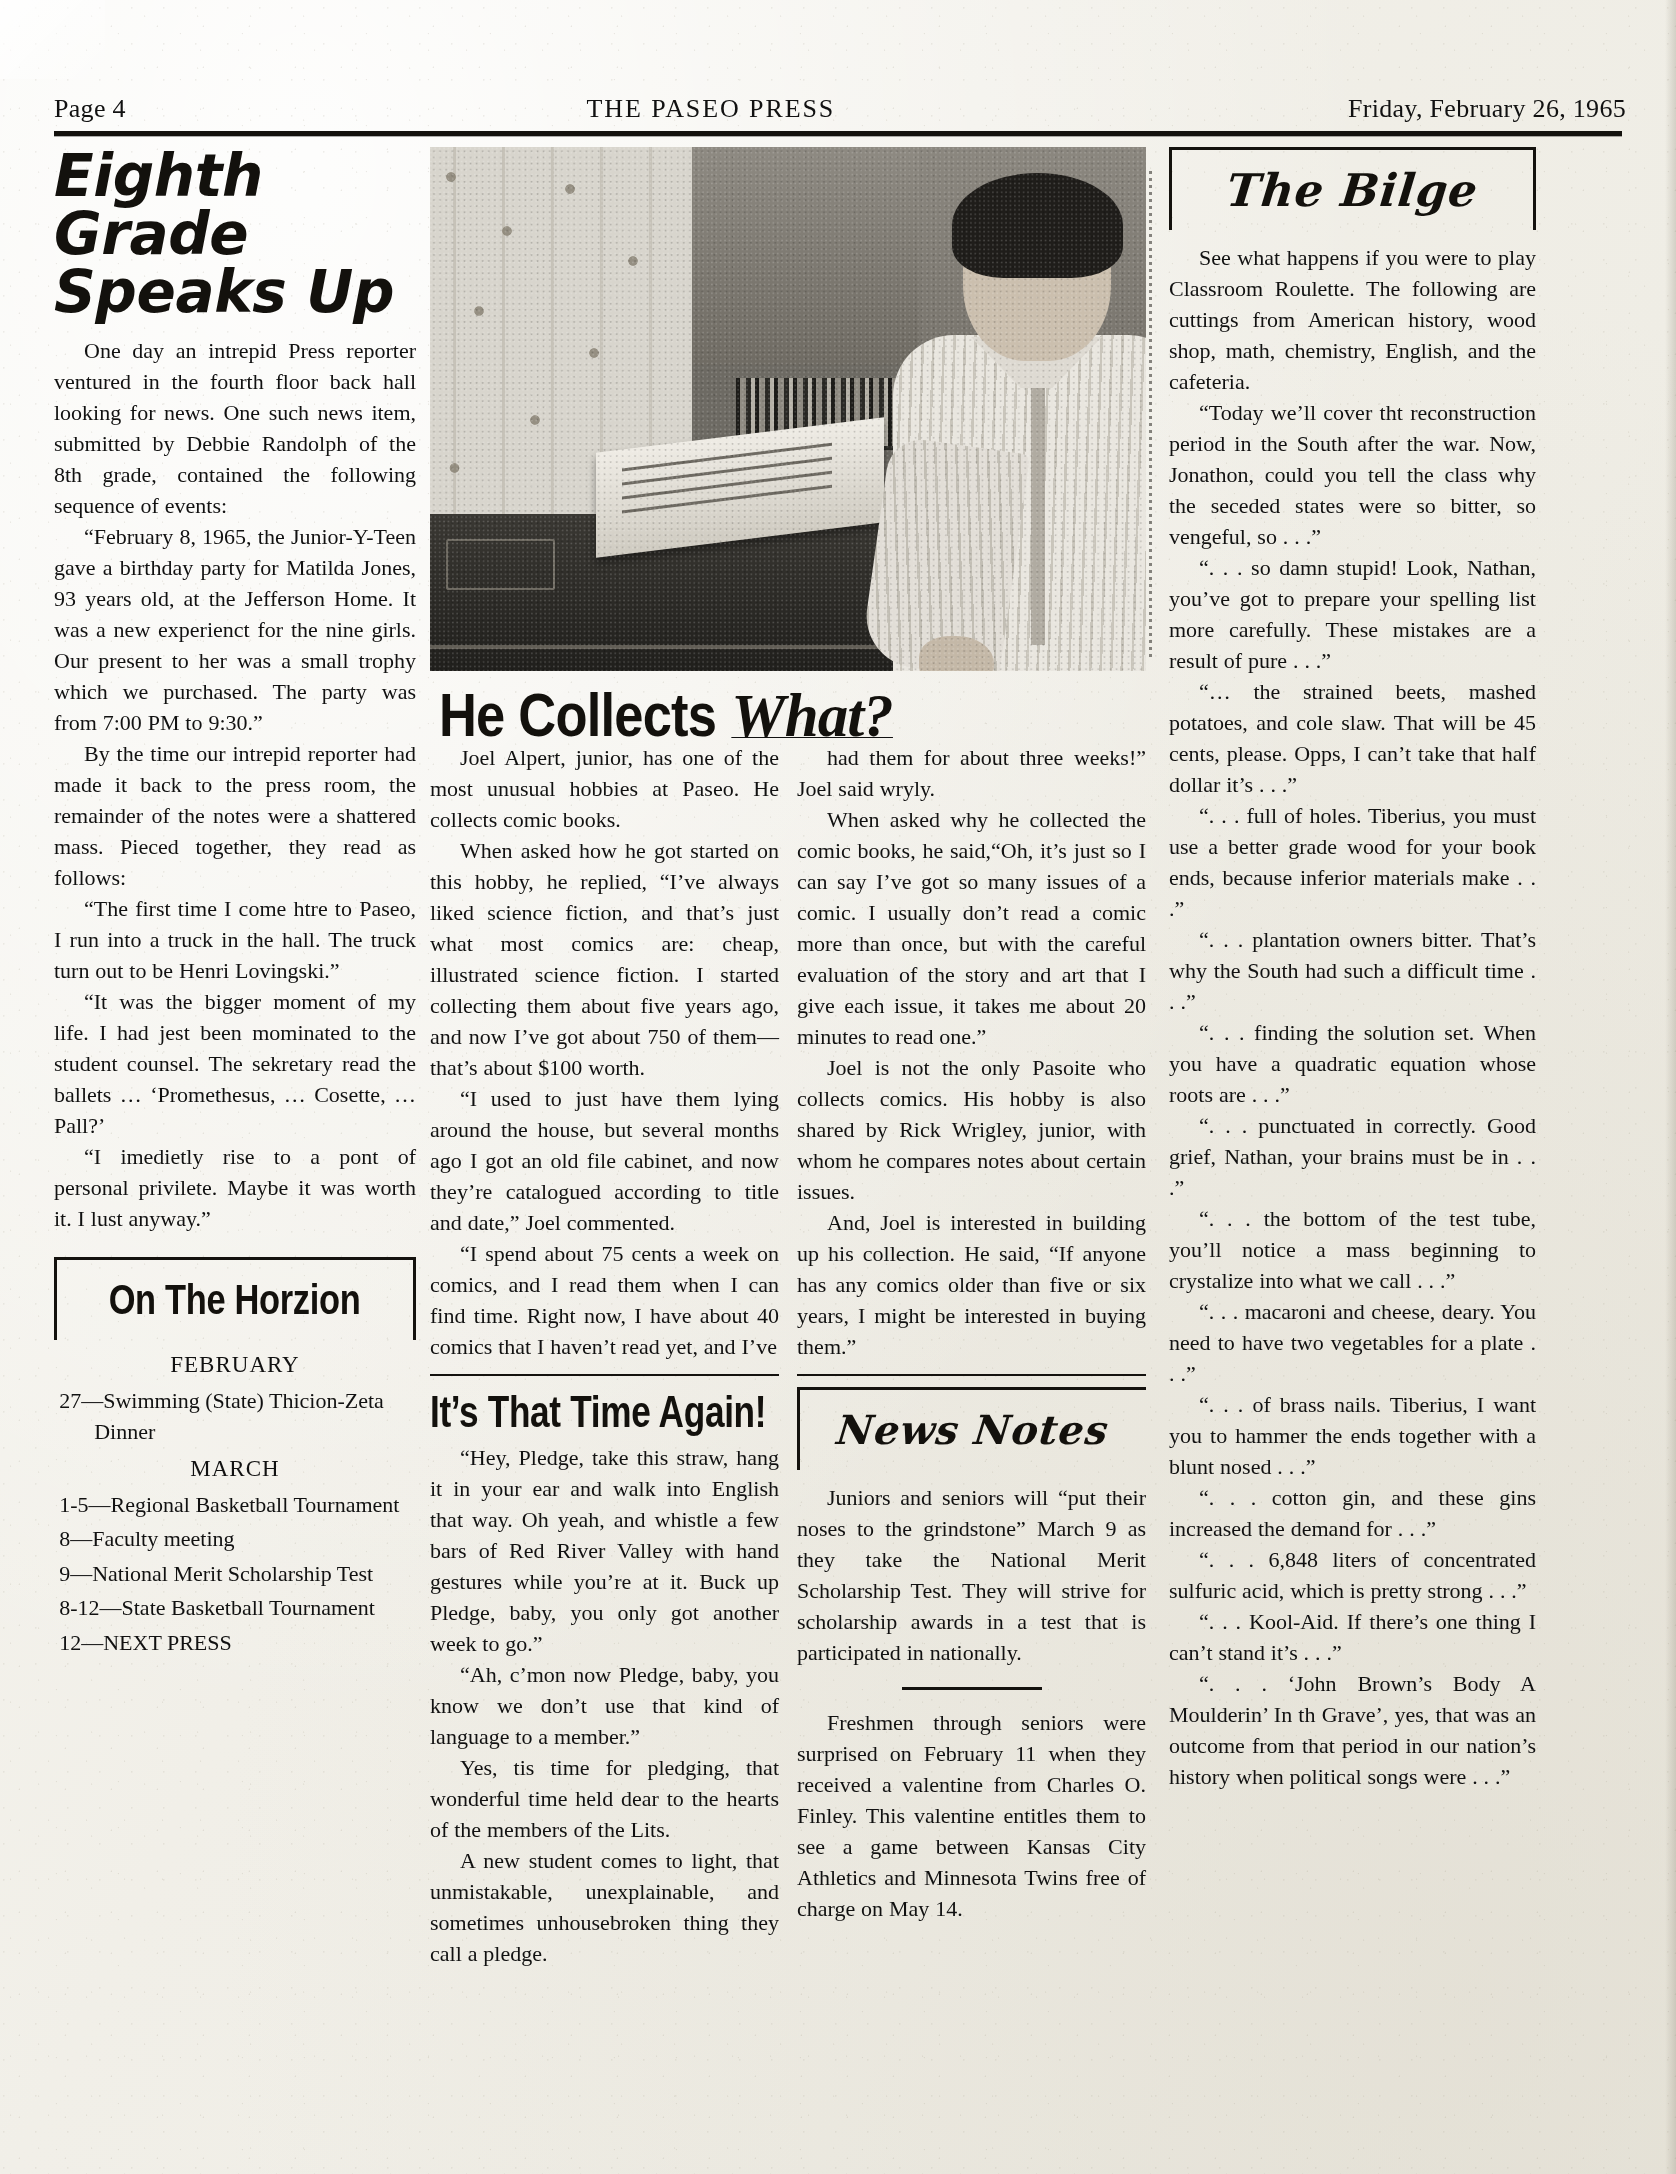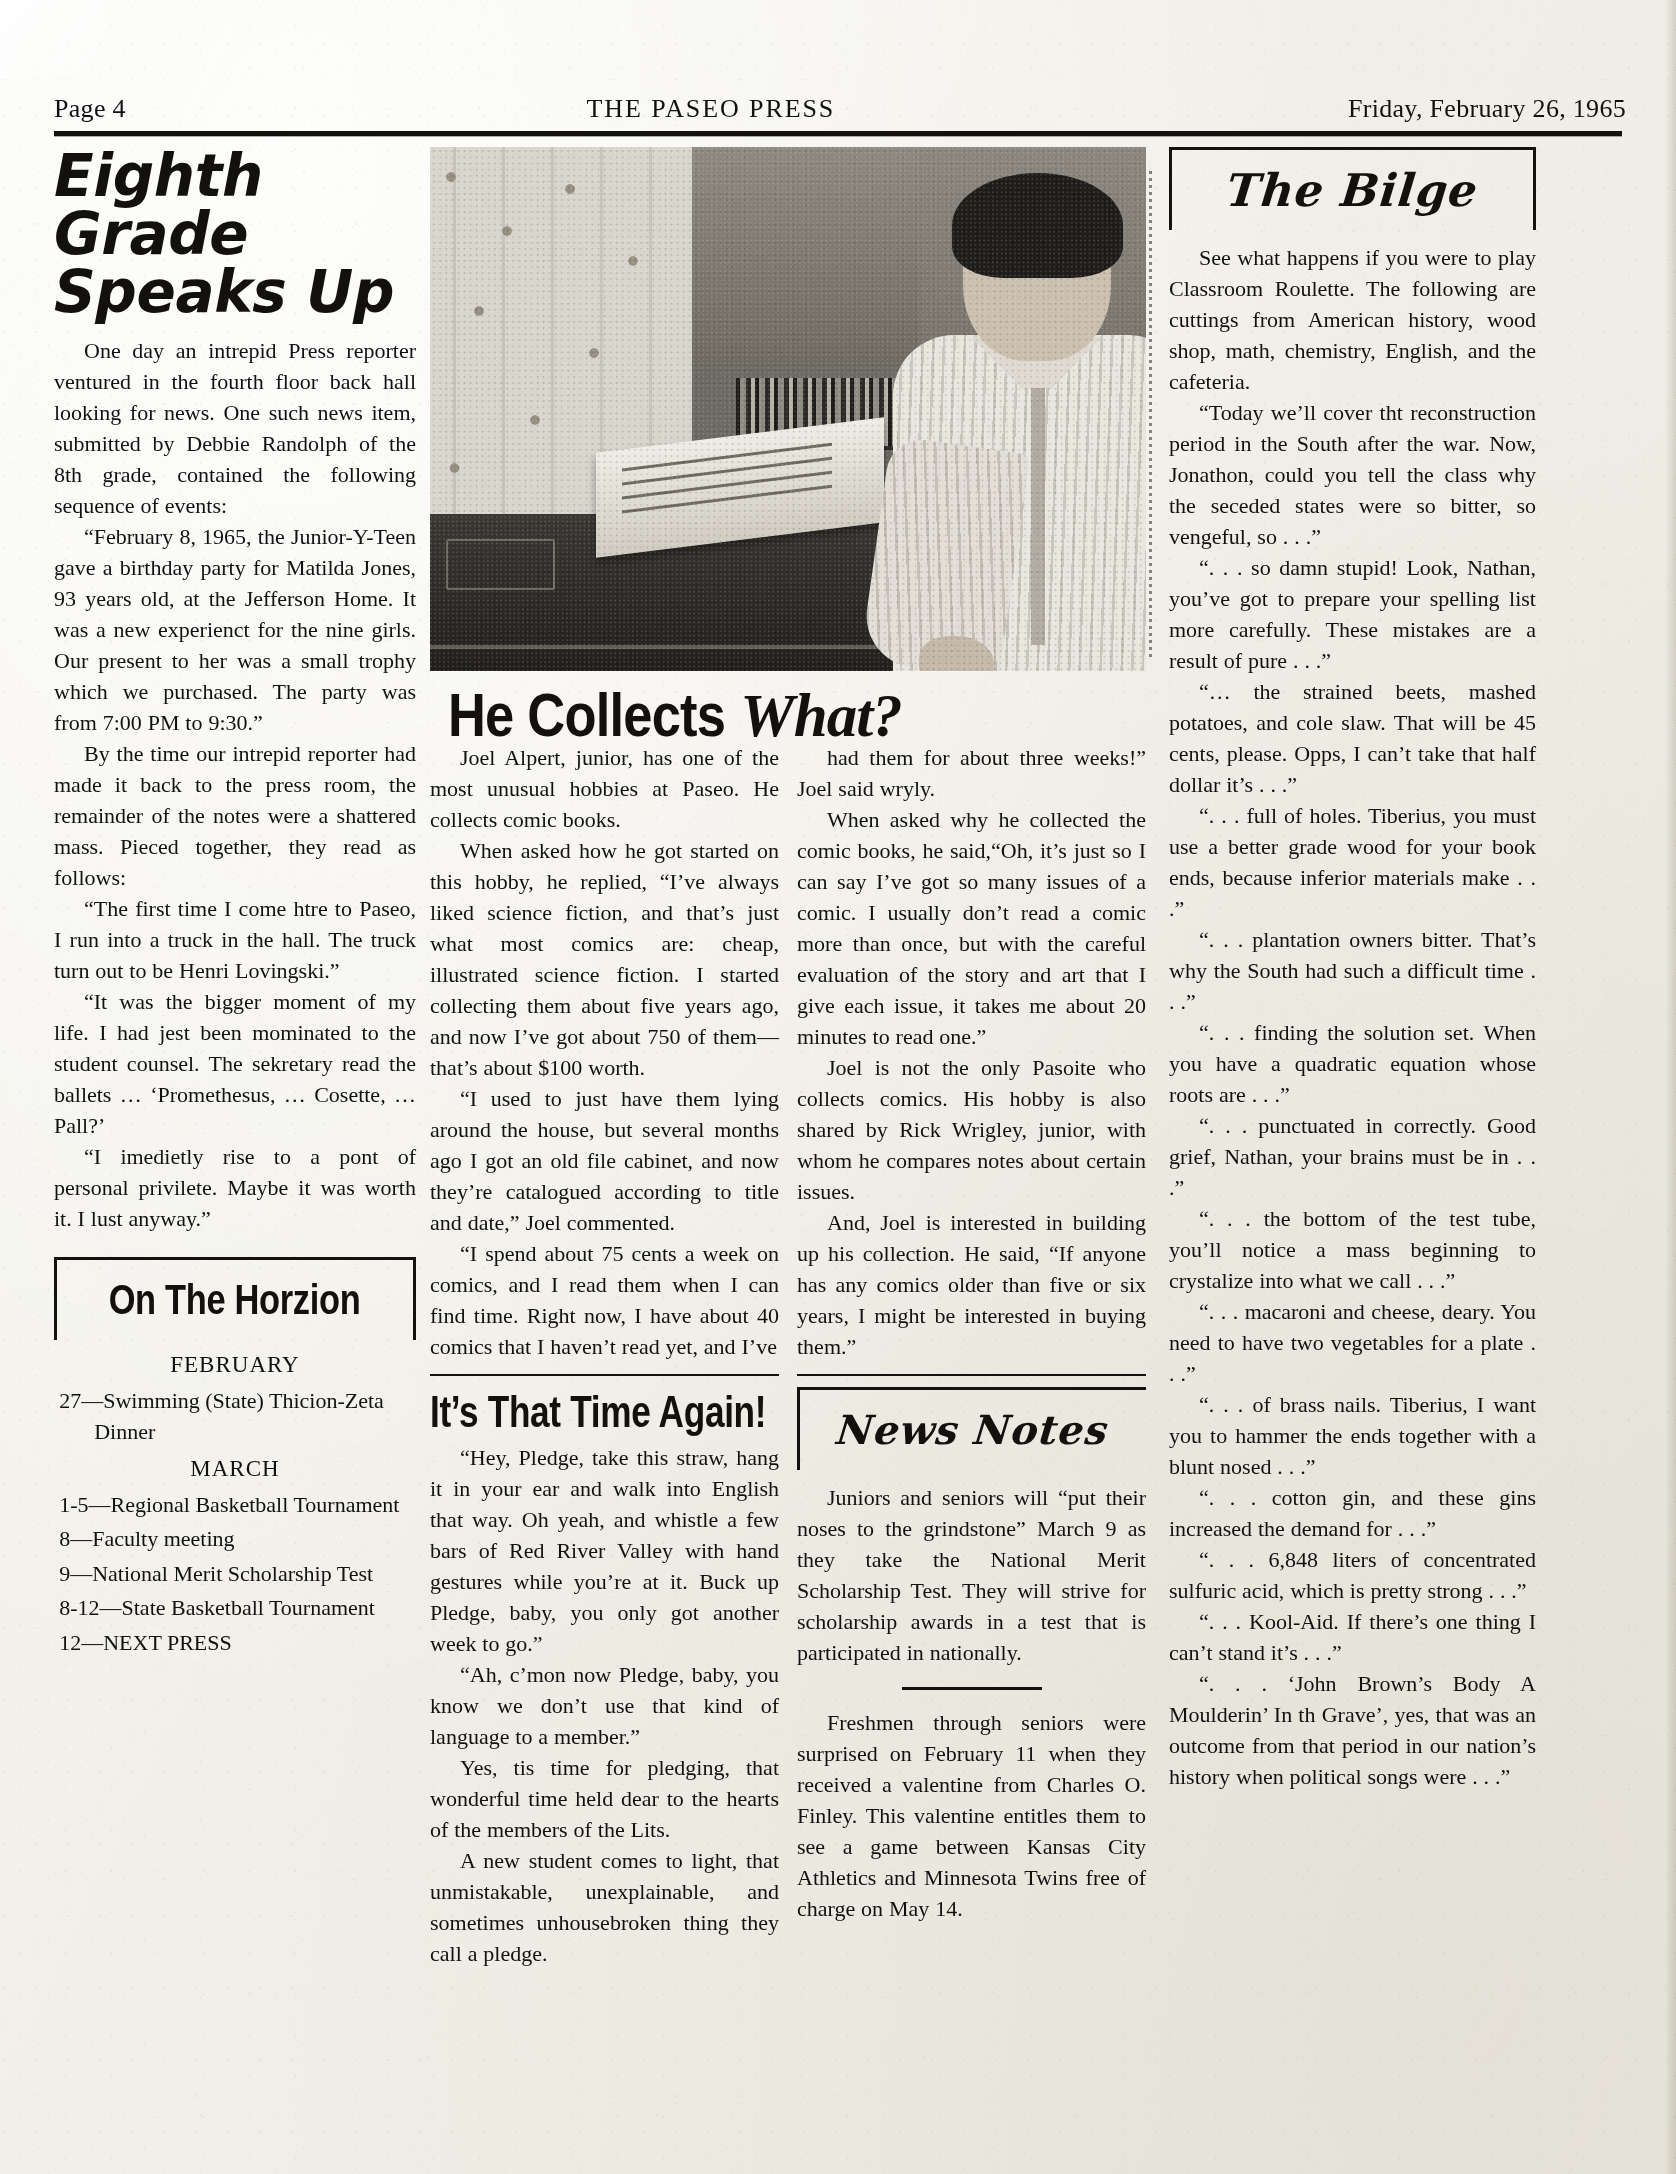--- a/index.html
+++ b/index.html
@@ -357,21 +357,21 @@
       <div class="ph-placket"></div>
       <div class="ph-collar"></div>
       <div class="ph-head"></div>
       <div class="ph-hair"></div>
       <div class="ph-hand"></div>
     </div>
     <div class="grain"></div>
   </div>
   <div class="photo-rule"></div>
 
-  <div style="position:absolute; left:448px; top:680px; width:725px;">
+  <div style="position:absolute; left:439px; top:680px; width:725px;text-decoration:underline;">
     <div class="hl-collects">
       <span class="a">He Collects</span><span class="b">What?</span>
     </div>
   </div>
 
   <div class="col col2">
     <p class="bt">Joel Alpert, junior, has one of the most unusual hobbies at Paseo. He collects comic books.</p>
     <p class="bt">When asked how he got started on this hobby, he replied, “I’ve always liked science fiction, and that’s just what most comics are: cheap, illustrated science fiction. I started collecting them about five years ago, and now I’ve got about 750 of them—that’s about $100 worth.</p>
     <p class="bt">“I used to just have them lying around the house, but several months ago I got an old file cabinet, and now they’re catalogued according to title and date,” Joel commented.</p>
     <p class="bt">“I spend about 75 cents a week on comics, and I read them when I can find time. Right now, I have about 40 comics that I haven’t read yet, and I’ve</p>

